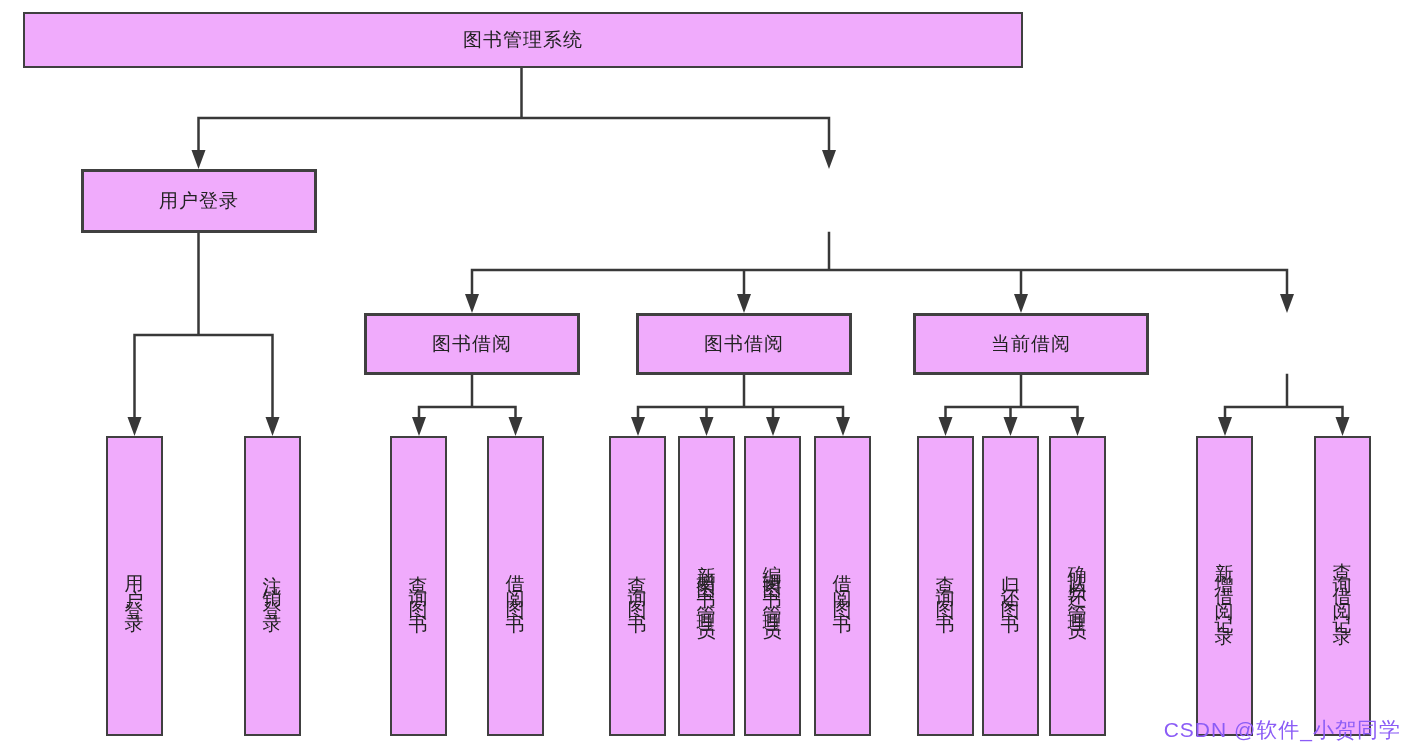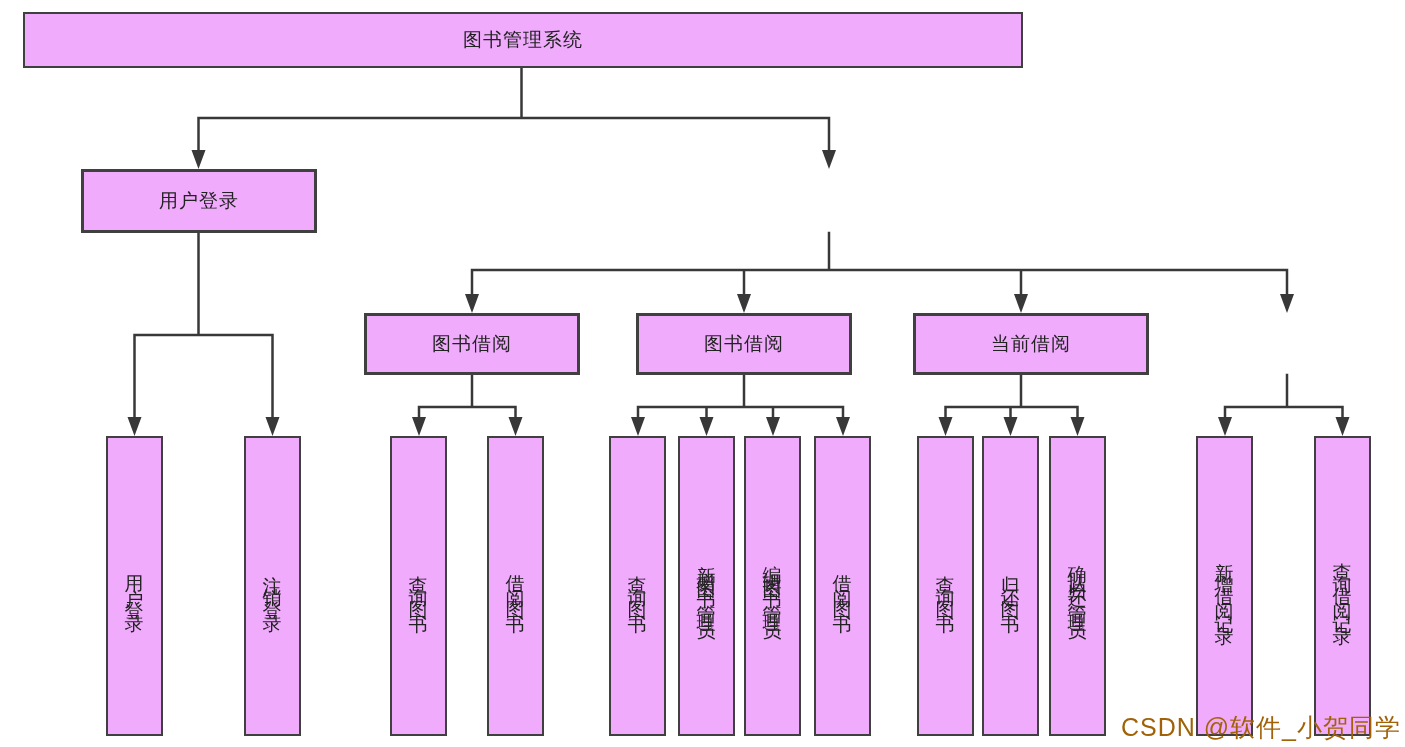--- a/index.html
+++ b/index.html
@@ -14,21 +14,21 @@
     font-size:19px;letter-spacing:1px;white-space:nowrap;z-index:2;
   }
   .mid{border-width:3px;}
   .leaf{border-width:2px;}
   .leaf .v{
     writing-mode:vertical-rl;text-orientation:mixed;
     letter-spacing:13px;line-height:1;white-space:nowrap;
   }
   .leaf .v.tight{letter-spacing:8px;}
   .watermark{
-    position:absolute;right:4px;bottom:3px;font-size:25px;color:#a16207;
+    position:absolute;right:4px;bottom:3px;font-size:21px;color:#8b5cf6;
     letter-spacing:1px;z-index:5;
   }
 </style>
 </head>
 <body>
 
 <div class="stage">
 
   <svg class="wires" width="1405" height="747" viewBox="0 0 1405 747">
     <path fill="none" stroke="#383838" stroke-width="2.5" stroke-linecap="square" d="

